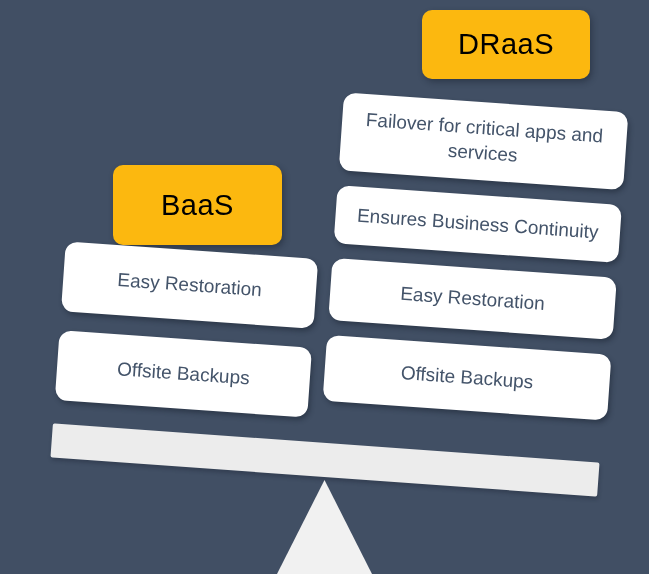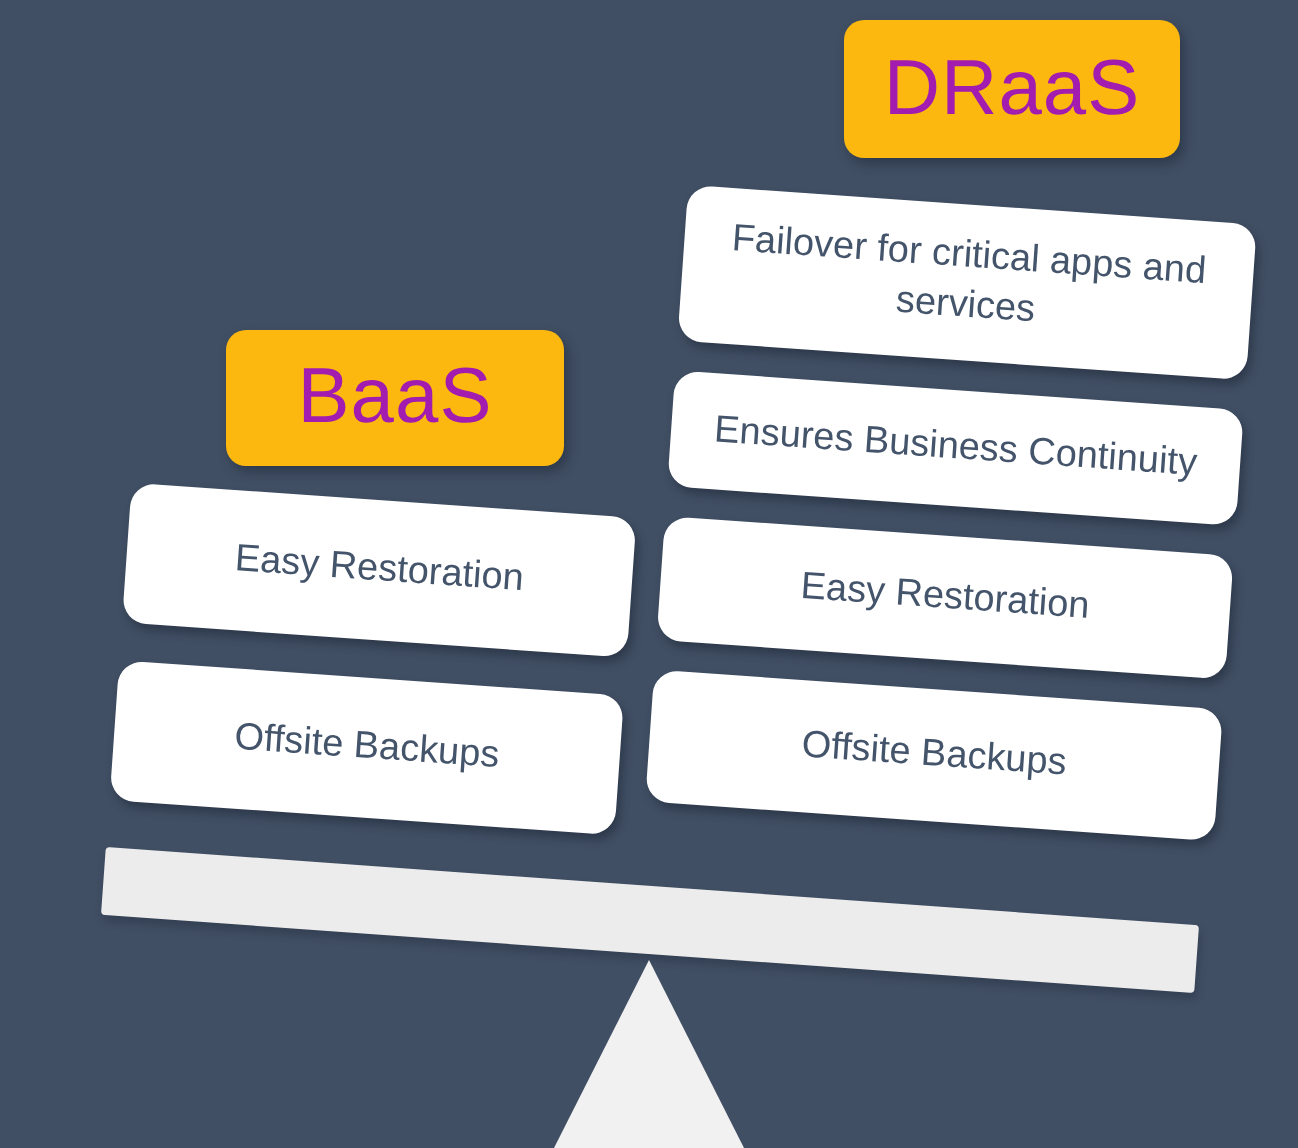--- a/index.html
+++ b/index.html
@@ -10,31 +10,31 @@
   .stage {
     position: relative;
     width: 649px;
     height: 574px;
     background: #414F64;
     overflow: hidden;
   }
   .label-box {
     position: absolute;
     background: #FCB80F;
-    color: #a21caf;
+    color: #000000;
     border-radius: 10px;
     display: flex;
     align-items: center;
     justify-content: center;
-    font-size: 39px;
+    font-size: 29px;
     letter-spacing: 0.5px;
     box-shadow: 2px 3px 6px rgba(23, 31, 45, 0.45);
   }
   .label-draas { left: 422px; top: 10px; width: 168px; height: 69px; }
-  .label-baas  { left: 113px; top: 165px; width: 169px; height: 68px; }
+  .label-baas  { left: 113px; top: 165px; width: 169px; height: 80px; }
 
   .col {
     position: absolute;
     display: flex;
     flex-direction: column;
   }
   .col-right {
     left: 333px; top: 102px; width: 285px;
     gap: 15px;
     transform: rotate(4deg);

